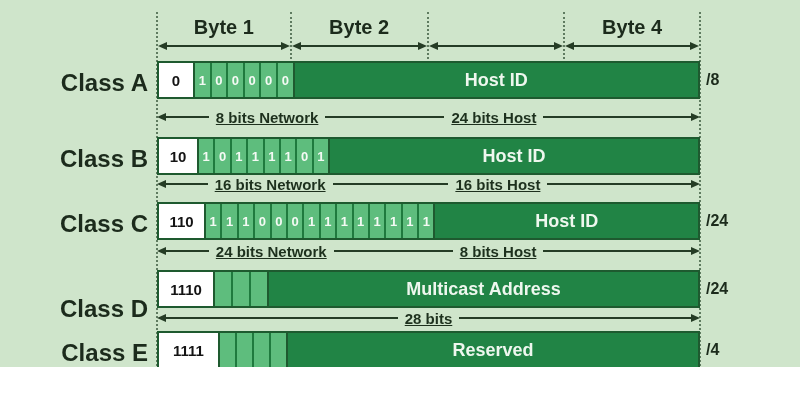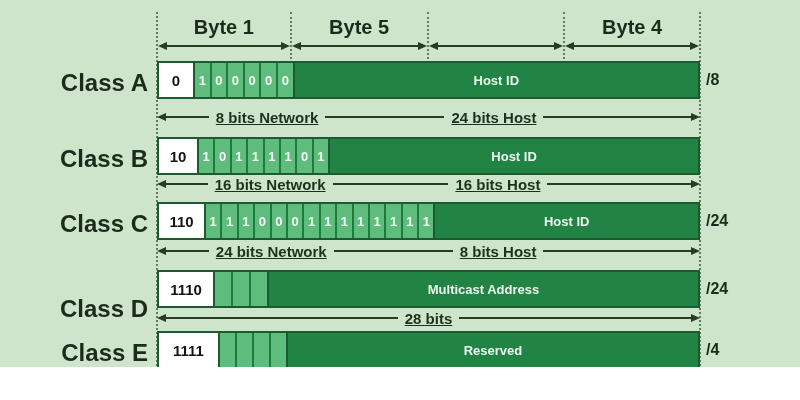--- a/index.html
+++ b/index.html
@@ -63,21 +63,21 @@
     background:#5ebd7d;
     border-right:2px solid #1f7a3e;
     display:flex;align-items:center;justify-content:center;
     font-size:13px;font-weight:bold;color:#f4faf4;
     box-sizing:border-box;
   }
   .bit-cell.last{border-right:2px solid #1e5a2f;}
   .field-cell{
     flex:1 1 auto;
     display:flex;align-items:center;justify-content:center;
-    font-size:13px;font-weight:bold;color:#eef7ee;
+    font-size:18px;font-weight:bold;color:#eef7ee;
   }
   .cidr-label{
     position:absolute;left:706px;width:60px;
     font-size:16px;font-weight:bold;color:#1c2b1c;
     display:flex;align-items:center;
   }
 </style>
 </head>
 <body>
 
@@ -86,21 +86,21 @@
     <div class="dotted" style="left: 699px; top: 12px; height: 370px;"></div>
     <div class="dotted" style="left: 289.75px; top: 12px; height: 47px;"></div>
     <div class="dotted" style="left: 426.5px; top: 12px; height: 47px;"></div>
     <div class="dotted" style="left: 563.25px; top: 12px; height: 47px;"></div>
     <div class="byte-label" style="left: 157px; width: 133.75px;">Byte 1</div>
     <div class="measure" style="left: 158px; width: 131.75px; top: 38px;">
       <div class="ah ah-left"></div>
       <div class="mline" style="flex: 1 1 0px;"></div>
       <div class="ah ah-right"></div>
     </div>
-    <div class="byte-label" style="left: 290.75px; width: 136.75px;">Byte 5</div>
+    <div class="byte-label" style="left: 290.75px; width: 136.75px;">Byte 2</div>
     <div class="measure" style="left: 291.75px; width: 134.75px; top: 38px;">
       <div class="ah ah-left"></div>
       <div class="mline" style="flex: 1 1 0px;"></div>
       <div class="ah ah-right"></div>
     </div>
     <div class="measure" style="left: 428.5px; width: 134.75px; top: 38px;">
       <div class="ah ah-left"></div>
       <div class="mline" style="flex: 1 1 0px;"></div>
       <div class="ah ah-right"></div>
     </div>

